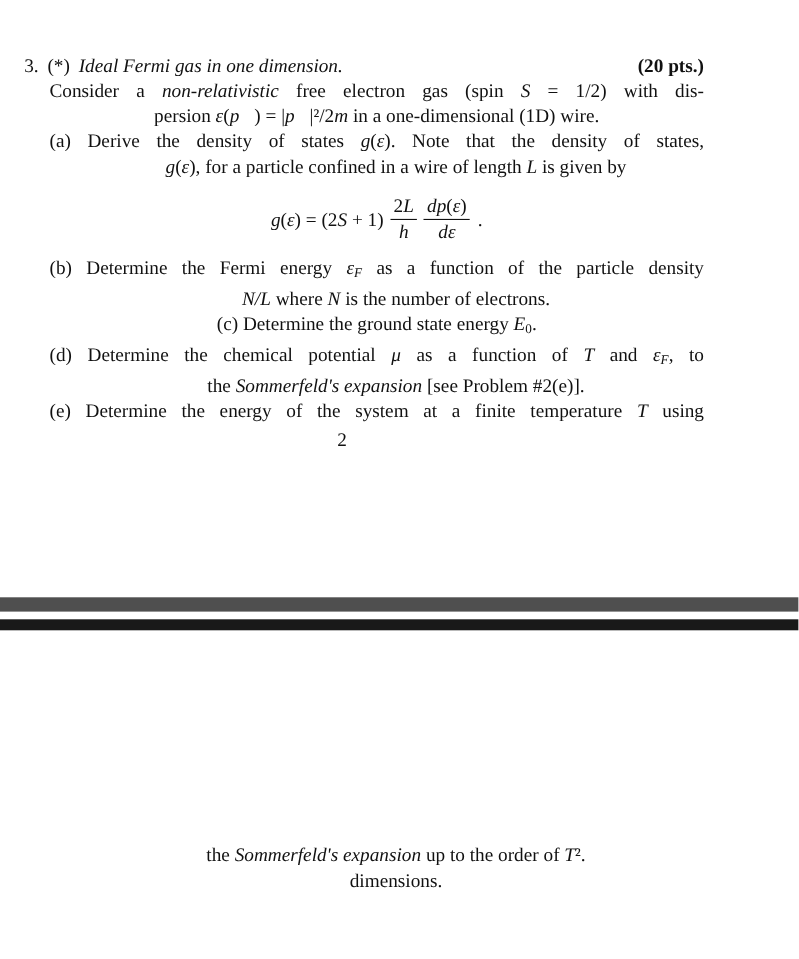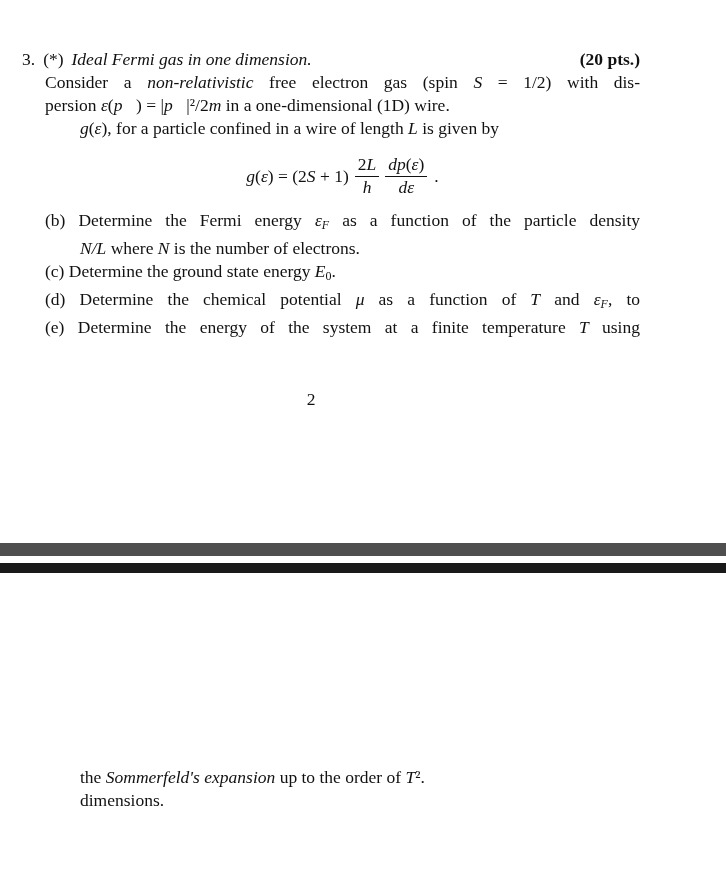--- a/index.html
+++ b/index.html
@@ -16,21 +16,21 @@
   .sb { font-size:12px; vertical-align:-3px; }
 
   .page1-text { position:absolute; left:22px; top:8px; width:618px; }
   .page2-text { position:absolute; left:22px; top:766px; width:618px; }
 
   .heading { display:flex; justify-content:space-between; align-items:baseline; }
   .hnum  { margin-right:8px; }
   .hstar { margin-right:8px; }
 
   .items { margin-left:23px; }
-  .ln { text-align:left; }
+  .ln { text-align:center; }
   .j  { text-align:justify; text-align-last:justify; text-justify:inter-word; }
   .cont { padding-left:35px; }
 
   .eq { display:flex; justify-content:center; align-items:center; margin:14px 0 11px; }
   .frac { display:inline-flex; flex-direction:column; align-items:center; text-align:center; line-height:21px; margin-left:6px; }
   .frac .num { border-bottom:1px solid #111111; padding:0 3px 1px 3px; }
   .frac .den { padding-top:0; }
   .eqperiod { margin-left:7px; }
 
   .pagenum { position:absolute; top:388px; left:0; width:622px; text-align:center; }
@@ -47,20 +47,21 @@
     <div><span class="hnum">3.</span><span class="hstar">(*)</span><span class="it">Ideal Fermi gas in one dimension.</span></div>
     <div class="b">(20 pts.)</div>
   </div>
 
   <div class="items">
 
     <div class="ln j"><span>Consider a </span><span class="it">non-relativistic</span><span> free electron gas (spin </span><span class="it">S</span><span> = 1/2) with dis-</span></div>
 
     <div class="ln"><span>persion </span><span class="it">ε</span><span>(</span><span class="it">p⃗</span><span>) = |</span><span class="it">p⃗</span><span>|²/2</span><span class="it">m</span><span> in a one-dimensional (1D) wire.</span></div>
 
+    <div class="ln j"><span>(a) Derive the density of states </span><span class="it">g</span><span>(</span><span class="it">ε</span><span>). Note that the density of states,</span></div>
 
     <div class="ln cont"><span class="it">g</span><span>(</span><span class="it">ε</span><span>), for a particle confined in a wire of length </span><span class="it">L</span><span> is given by</span></div>
 
     <div class="eq">
       <span><span class="it">g</span><span>(</span><span class="it">ε</span><span>) = (2</span><span class="it">S</span><span> + 1)</span></span>
       <span class="frac">
         <span class="num"><span>2</span><span class="it">L</span></span>
         <span class="den it">h</span>
       </span>
       <span class="frac">
@@ -72,20 +73,21 @@
 
     <div class="ln j"><span>(b) Determine the Fermi energy </span><span class="it">ε</span><span class="sb it">F</span><span> as a function of the particle density</span></div>
 
     <div class="ln cont"><span class="it">N/L</span><span> where </span><span class="it">N</span><span> is the number of electrons.</span></div>
 
     <div class="ln"><span>(c) Determine the ground state energy </span><span class="it">E</span><span class="sb">0</span><span>.</span></div>
 
     <div class="ln j"><span>(d) Determine the chemical potential </span><span class="it">μ</span><span> as a function of </span><span class="it">T</span><span> and </span><span class="it">ε</span><span class="sb it">F</span><span>, to</span></div>
 
 
+    <div class="ln cont"><span>the </span><span class="it">Sommerfeld's expansion</span><span> [see Problem #2(e)].</span></div>
 
     <div class="ln j"><span>(e) Determine the energy of the system at a finite temperature </span><span class="it">T</span><span> using</span></div>
 
   </div>
 </div>
 
 <div class="pagenum">2</div>
 
 <div class="sep-bar1"></div>
 <div class="sep-bar2"></div>

